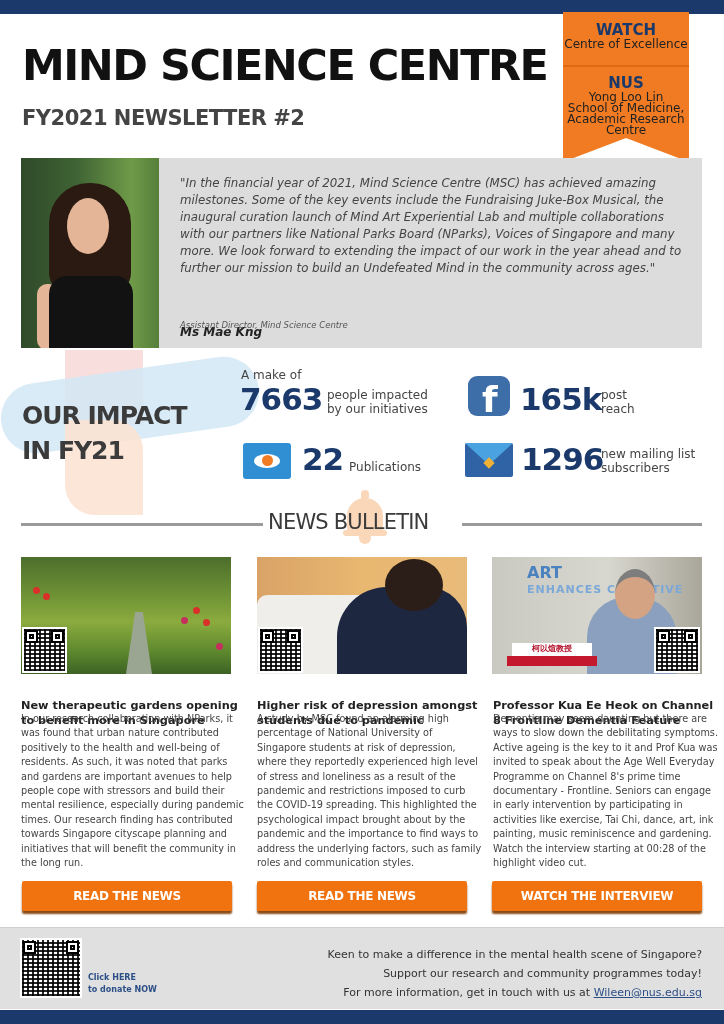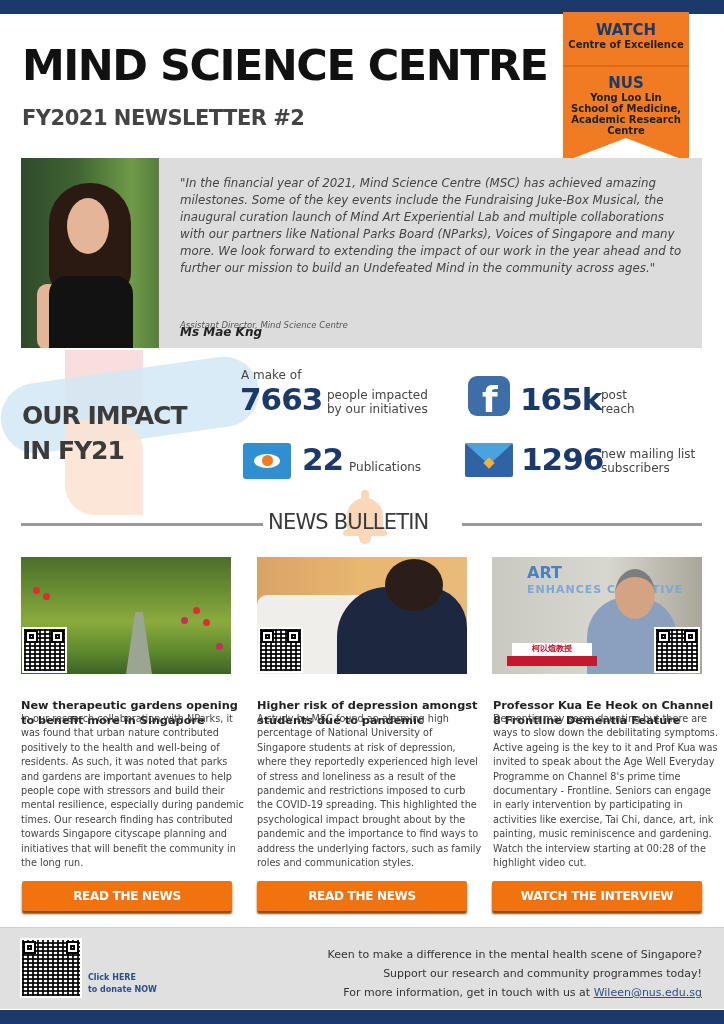--- a/index.html
+++ b/index.html
@@ -10,21 +10,21 @@
   .bottom-bar { position: absolute; left: 0; top: 1010px; width: 724px; height: 14px; background: #1b3a6b; }
 
   .main-title { position: absolute; left: 22px; top: 40px; font-family: "DejaVu Sans", sans-serif; font-weight: bold; font-size: 43px; letter-spacing: -1.5px; color: #111; white-space: nowrap; }
   .sub-title { position: absolute; left: 22px; top: 106px; font-family: "DejaVu Sans", sans-serif; font-weight: bold; font-size: 21px; letter-spacing: -0.5px; color: #444; white-space: nowrap; }
 
   .ribbon { position: absolute; left: 563px; top: 12px; width: 126px; height: 150px; background: #f07b22; clip-path: polygon(0 0, 100% 0, 100% 100%, 50% 84%, 0 100%); text-align: center; }
   .ribbon .divider { position: absolute; left: 0; top: 53px; width: 100%; height: 2px; background: #e06a12; }
   .ribbon .org { font-weight: bold; color: #1b3a6b; font-size: 15px; }
   .ribbon .nuhs { position: absolute; top: 9px; width: 100%; }
   .ribbon .nus { position: absolute; top: 62px; width: 100%; }
-  .ribbon .small { font-size: 10px; font-weight: bold; color: #222; line-height: 11px; }
+  .ribbon .small { font-size: 12px; font-weight: normal; color: #222; line-height: 11px; }
 
   .quote-box { position: absolute; left: 21px; top: 158px; width: 681px; height: 190px; background: #dcdcdc; }
   .photo { position: absolute; left: 21px; top: 158px; width: 138px; height: 190px; overflow: hidden; background: linear-gradient(90deg, #2f4a2a 0%, #3f6334 40%, #6f9a48 80%, #567f3a 100%); }
   .photo .hair { position: absolute; left: 28px; top: 25px; width: 82px; height: 110px; border-radius: 40px 40px 20px 20px; background: #2a1a12; }
   .photo .face { position: absolute; left: 46px; top: 40px; width: 42px; height: 56px; border-radius: 50%; background: #e5b597; }
   .photo .dress { position: absolute; left: 28px; top: 118px; width: 84px; height: 80px; border-radius: 18px 18px 0 0; background: #121212; }
   .photo .arm-l { position: absolute; left: 16px; top: 126px; width: 22px; height: 66px; border-radius: 10px; background: #e5b597; }
 
   .quote-text { position: absolute; left: 180px; top: 175px; width: 510px; font-family: "DejaVu Sans", sans-serif; font-style: italic; font-size: 11.8px; line-height: 17px; color: #444; }
   .quote-author { position: absolute; left: 180px; top: 302px; font-style: italic; font-weight: bold; font-size: 12px; color: #222; margin-top: 23px; }

